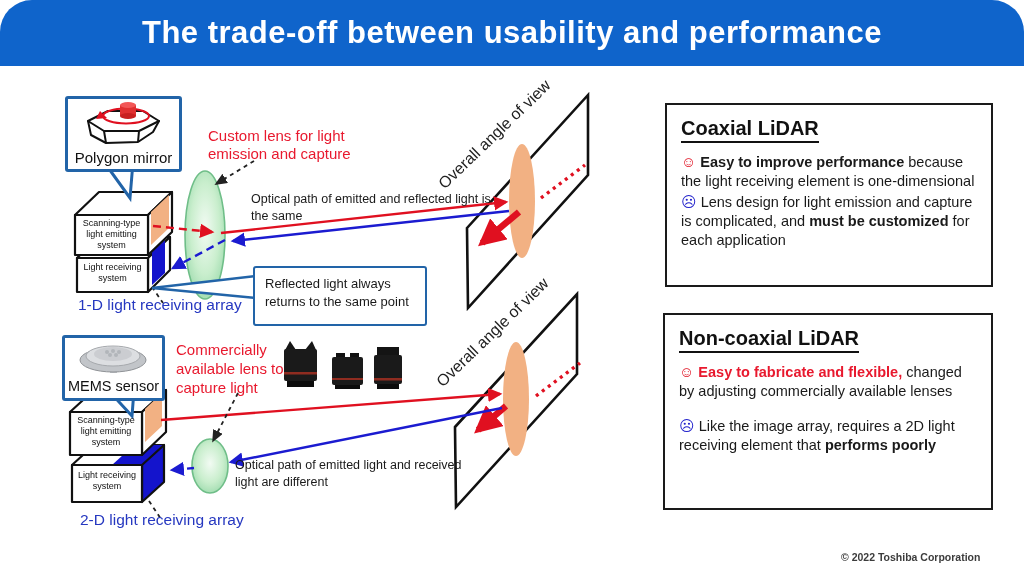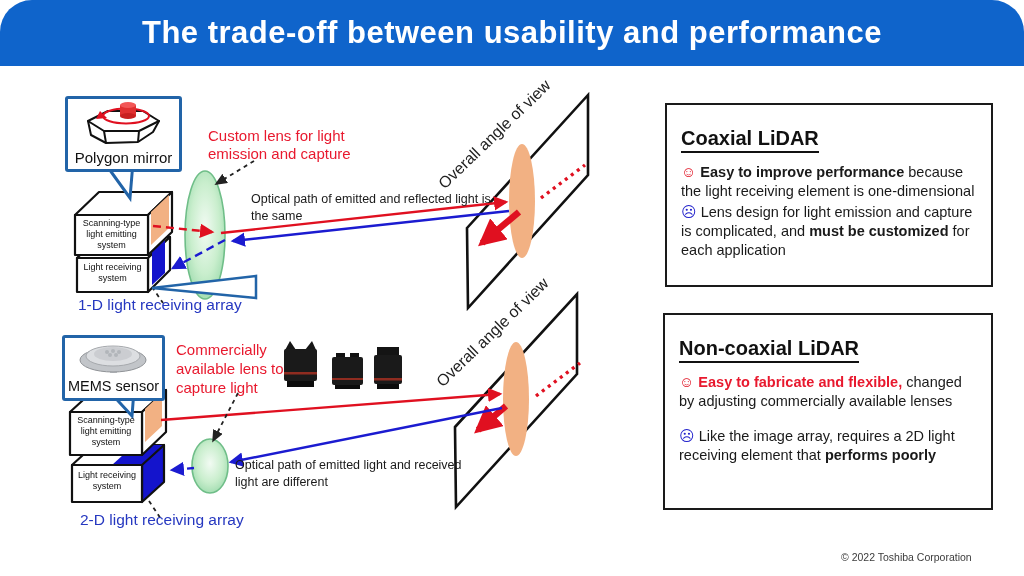--- a/index.html
+++ b/index.html
@@ -1,18 +1,18 @@
 <!DOCTYPE html>
 <html><head>
 <meta charset="utf-8">
 <style>
   html,body{margin:0;padding:0;background:#fff;}
   .slide{position:relative;width:1024px;height:576px;background:#fff;overflow:hidden;
          font-family:"Liberation Sans","DejaVu Sans",sans-serif;border-radius:32px;}
-  .abs{position:absolute;}
+  .abs{position:absolute;font-weight:bold;}
 
   
   .header{position:absolute;left:0;top:0;width:1024px;height:66px;background:#0f64cb;
           display:flex;align-items:center;justify-content:center;}
   .header .title{color:#fff;font-size:31px;font-weight:700;letter-spacing:.5px;}
 
   
   #diagram-svg{position:absolute;left:0;top:0;width:1024px;height:576px;z-index:1;}
 
   
@@ -36,21 +36,21 @@
   
   .callout{position:absolute;z-index:2;background:#fff;border:3px solid #2264a8;border-radius:3px;}
   #callout-polygon{left:65px;top:96px;width:111px;height:70px;}
   #callout-mems{left:62px;top:335px;width:97px;height:60px;}
   .callout-label{text-align:center;font-size:15px;color:#111;margin-top:0px;}
   #callout-mems .callout-label{font-size:14.5px;}
   #callout-reflect{left:253px;top:266px;width:150px;height:42px;border-width:2.5px;
                    padding:7px 10px;font-size:13px;line-height:1.38;color:#1a1a1a;z-index:2;}
 
   
-  .panel{position:absolute;z-index:2;background:#fff;border:2px solid #1a1a1a;padding:22px 14px;box-sizing:border-box;}
+  .panel{position:absolute;z-index:2;background:#fff;border:2px solid #1a1a1a;padding:12px 14px;box-sizing:border-box;}
   #panel-coax{left:665px;top:103px;width:328px;height:184px;}
   #panel-noncoax{left:663px;top:313px;width:330px;height:197px;}
   .panel-title{font-size:20px;font-weight:700;color:#111;display:inline-block;
                border-bottom:2px solid #111;padding-bottom:1px;margin-bottom:9px;}
   .panel p{margin:0;font-size:14.5px;line-height:1.33;color:#1a1a1a;}
   .panel .gap{margin-top:14px;}
   .b{font-weight:700;}
   .smiley{font-size:15px;margin-right:4px;}
   .smiley.red{color:#e01020;}
   .smiley.blue{color:#2222cc;}
@@ -197,20 +197,21 @@
       <ellipse cx="48" cy="16" rx="19" ry="7" fill="#cbcdd1"></ellipse>
       <circle cx="42" cy="14" r="2" fill="#b2b5ba"></circle>
         <circle cx="48" cy="13" r="2" fill="#b2b5ba"></circle>
       <circle cx="54" cy="14" r="2" fill="#b2b5ba"></circle>
         <circle cx="45" cy="17" r="2" fill="#b2b5ba"></circle>
       <circle cx="51" cy="17" r="2" fill="#b2b5ba"></circle>
     </svg>
     <div class="callout-label">MEMS sensor</div>
   </div>
 
+  <div class="callout" id="callout-reflect">Reflected light always returns to the same point</div>
 
   <div class="lbl" id="lbl-custom-lens">Custom lens for light emission and capture</div>
   <div class="lbl" id="lbl-path-top">Optical path of emitted and reflected light is the same</div>
   <div class="lbl" id="lbl-1d">1-D light receiving array</div>
   <div class="lbl" id="fov-top">Overall angle of view</div>
   <div class="lbl" id="lbl-commercial">Commercially available lens to capture light</div>
   <div class="lbl" id="lbl-path-bottom">Optical path of emitted light and received light are different</div>
   <div class="lbl" id="lbl-2d">2-D light receiving array</div>
   <div class="lbl" id="fov-bottom">Overall angle of view</div>
 

